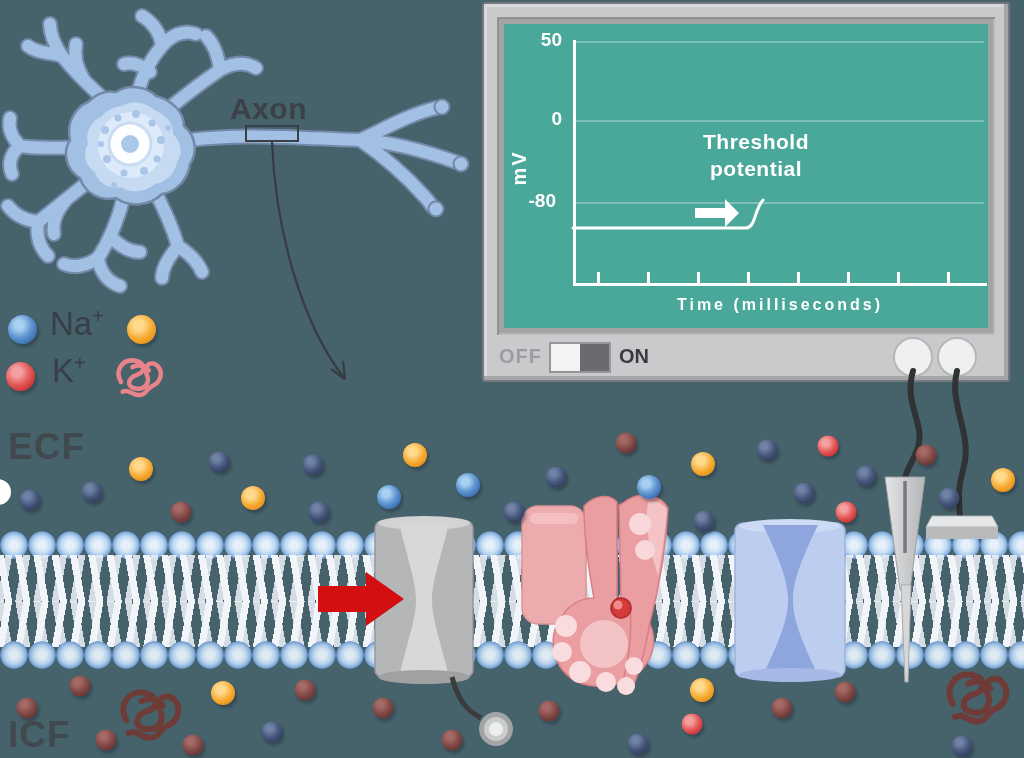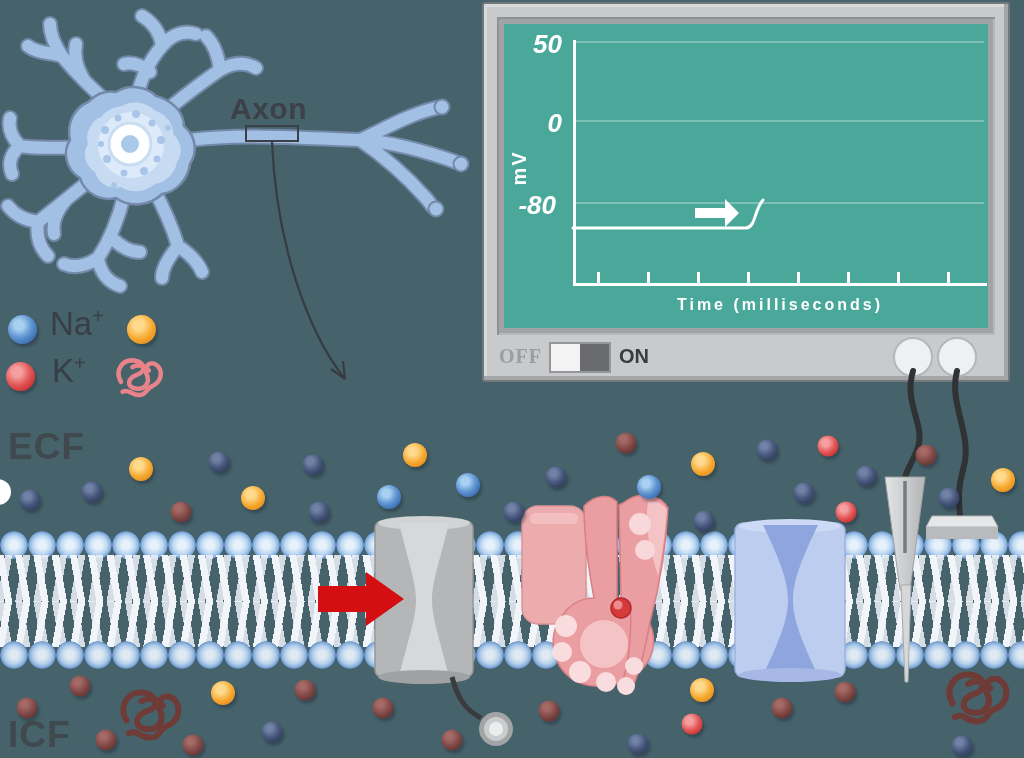--- a/index.html
+++ b/index.html
@@ -63,36 +63,36 @@
   .monitor{position:absolute;left:482px;top:2px;width:524px;height:376px;z-index:20;
            background:#c9cacb;border:2px solid #73787c;border-radius:3px;
            box-shadow:inset -4px -4px 0 #a4a5a6, inset 3px 3px 0 #d8d9da;}
   .bezel{position:absolute;left:13px;top:13px;width:498px;height:318px;background:#a2a3a4;
          box-shadow:inset 2px 2px 0 #8f9091, inset -2px -2px 0 #b8b9ba;}
   .screen{position:absolute;left:7px;top:7px;width:484px;height:304px;background:#4aa89a;overflow:hidden;}
   .yaxis{position:absolute;left:69px;top:16px;width:3px;height:246px;background:#fff;}
   .xaxis{position:absolute;left:69px;top:259px;width:414px;height:3px;background:#fff;}
   .grid{position:absolute;left:70px;width:410px;height:2px;background:rgba(255,255,255,.28);}
   .g50{top:17px;} .g0{top:96px;} .gm50{top:178px;}
-  .ylab{position:absolute;width:44px;text-align:right;font-size:26px;font-weight:700;color:#fff;font-style:italic;}
+  .ylab{position:absolute;width:44px;text-align:right;font-size:19px;font-weight:700;color:#fff;}
   .y50{left:14px;top:5px;} .y0{left:14px;top:84px;} .ym50{left:8px;top:166px;}
   .mv{position:absolute;left:-7px;top:128px;width:44px;font-size:20px;font-weight:700;color:#fff;
       letter-spacing:2px;transform:rotate(-90deg);}
   .xtick{position:absolute;top:248px;width:3px;height:11px;background:#fff;}
   .xt1{left:93px}.xt2{left:143px}.xt3{left:193px}.xt4{left:243px}
   .xt5{left:293px}.xt6{left:343px}.xt7{left:393px}.xt8{left:443px}
   .trace-svg{position:absolute;inset:0;width:484px;height:304px;}
   .trace{stroke:#fff;stroke-width:3;fill:none;stroke-linecap:round;}
   .blockarrow{fill:#fff;}
   .thresh{position:absolute;left:172px;top:104px;width:160px;text-align:center;
           font-size:21px;font-weight:700;color:#fff;line-height:27px;letter-spacing:.5px;}
   .timelab{position:absolute;left:69px;top:272px;width:414px;text-align:center;
            font-size:16px;font-weight:700;color:#fff;letter-spacing:3px;}
   .panel{position:absolute;left:13px;top:336px;width:498px;height:36px;}
-  .off-label{position:absolute;left:2px;top:5px;font-size:20px;font-weight:700;color:#9b9da0;letter-spacing:1px;font-family:Liberation Serif, serif;}
+  .off-label{position:absolute;left:2px;top:5px;font-size:20px;font-weight:700;color:#9b9da0;letter-spacing:1px;}
   .switch{position:absolute;left:52px;top:2px;width:58px;height:27px;border:2px solid #95969a;
           background:#f3f3f3;cursor:pointer;}
   .switch .sw-knob{position:absolute;right:0;top:0;width:50%;height:100%;background:#696b6e;}
   .on-label{position:absolute;left:122px;top:5px;font-size:20px;font-weight:700;color:#393b3e;}
   .jack{position:absolute;width:36px;height:36px;border-radius:50%;background:#eef0f1;
         border:2px solid #b4b6b8;z-index:2;}
   .j1{left:409px;top:333px;} .j2{left:453px;top:333px;}
 </style>
 </head>
 <body>
@@ -307,20 +307,24 @@
         <span class="xtick xt3"></span>
         <span class="xtick xt4"></span>
         <span class="xtick xt5"></span>
         <span class="xtick xt6"></span>
         <span class="xtick xt7"></span>
         <span class="xtick xt8"></span>
         <svg class="trace-svg" viewBox="0 0 484 304">
           <path class="trace" d="M69,204 L242,204 C252,203 250,186 259,176"></path>
           <polygon class="blockarrow" points="191,184 221,184 221,175 235,189 221,203 221,194 191,194"></polygon>
         </svg>
+        <div class="thresh">
+          <div>Threshold</div>
+          <div>potential</div>
+        </div>
         <div class="timelab">Time (milliseconds)</div>
       </div>
     </div>
     <div class="panel">
       <span class="off-label">OFF</span>
       <div class="switch">
         <div class="sw-knob"></div>
       </div>
       <span class="on-label">ON</span>
     </div>

